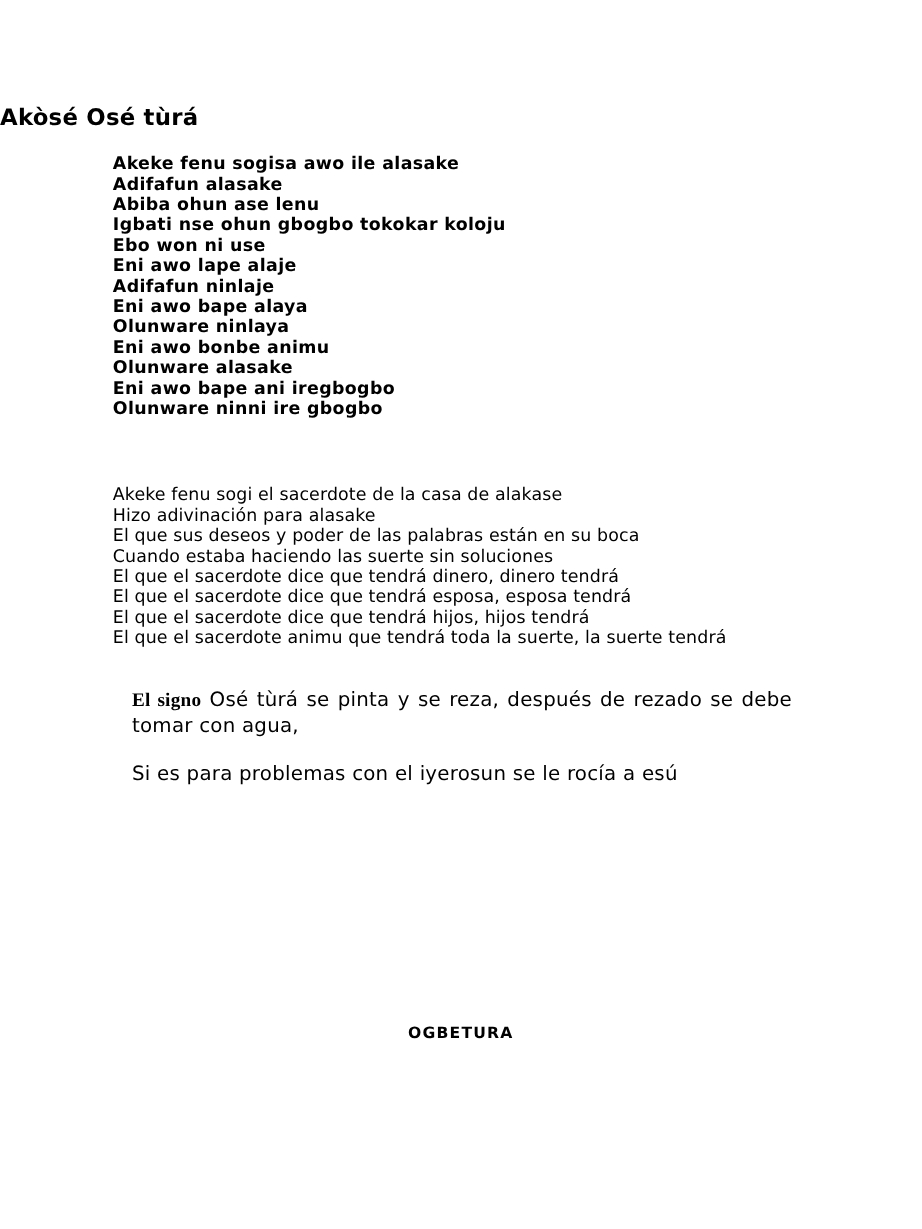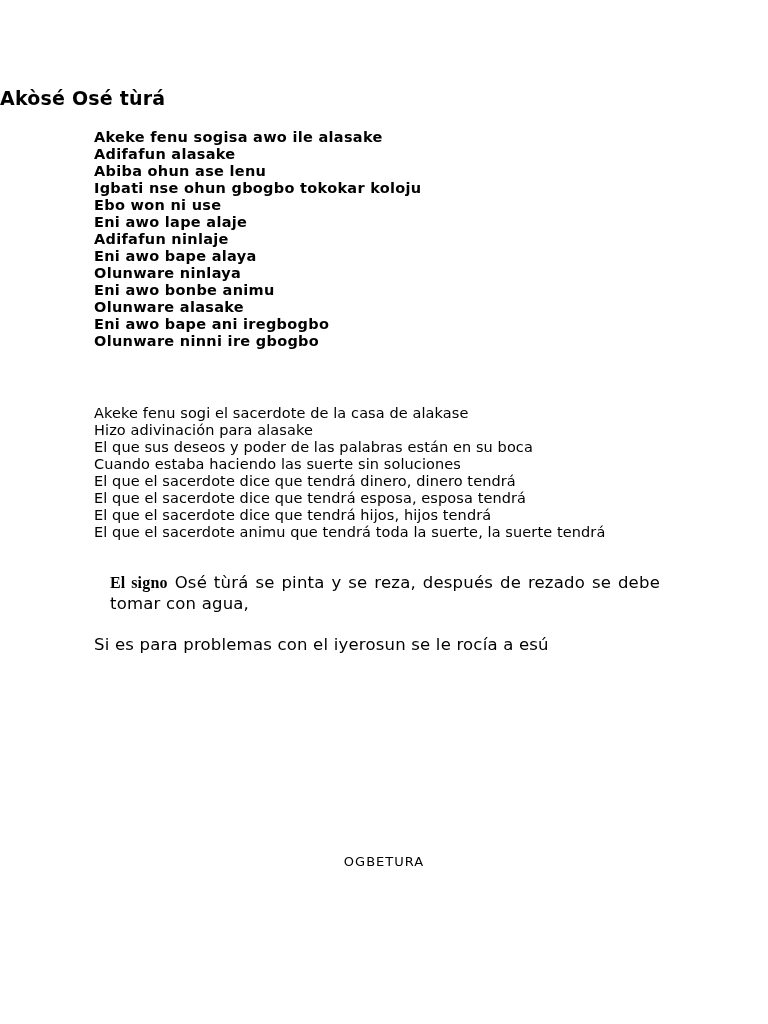--- a/index.html
+++ b/index.html
@@ -66,34 +66,34 @@
       text-align-last: left;
       letter-spacing: 0.2px;
     }
     .instruction .serif-lead {
       font-family: "Liberation Serif", serif;
       font-weight: bold;
       font-size: 16px;
     }
     .note {
       position: absolute;
-      left: 94px;
+      left: 110px;
       top: 617px;
       font-size: 16.5px;
       line-height: 21px;
       letter-spacing: 0.2px;
       white-space: nowrap;
     }
     .footer-sign {
       position: absolute;
       left: 0;
       top: 853px;
       width: 768px;
       text-align: center;
-      font-weight: normal;
+      font-weight: bold;
       font-size: 13px;
       line-height: 17px;
       letter-spacing: 1px;
     }
   </style>
 </head>
 <body>
 
 <div class="page">
 

